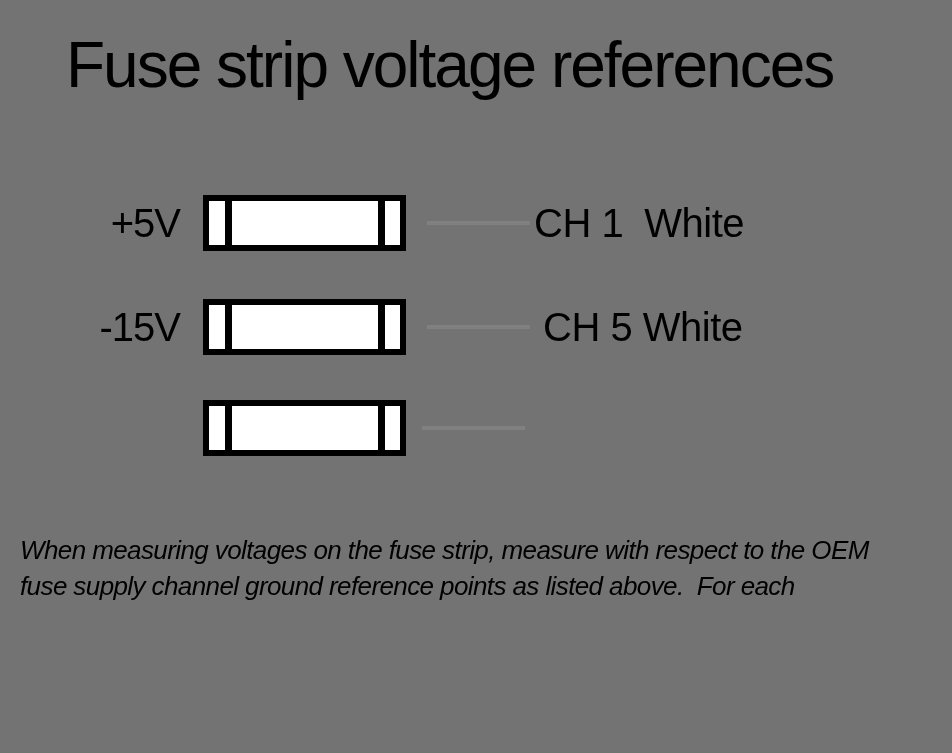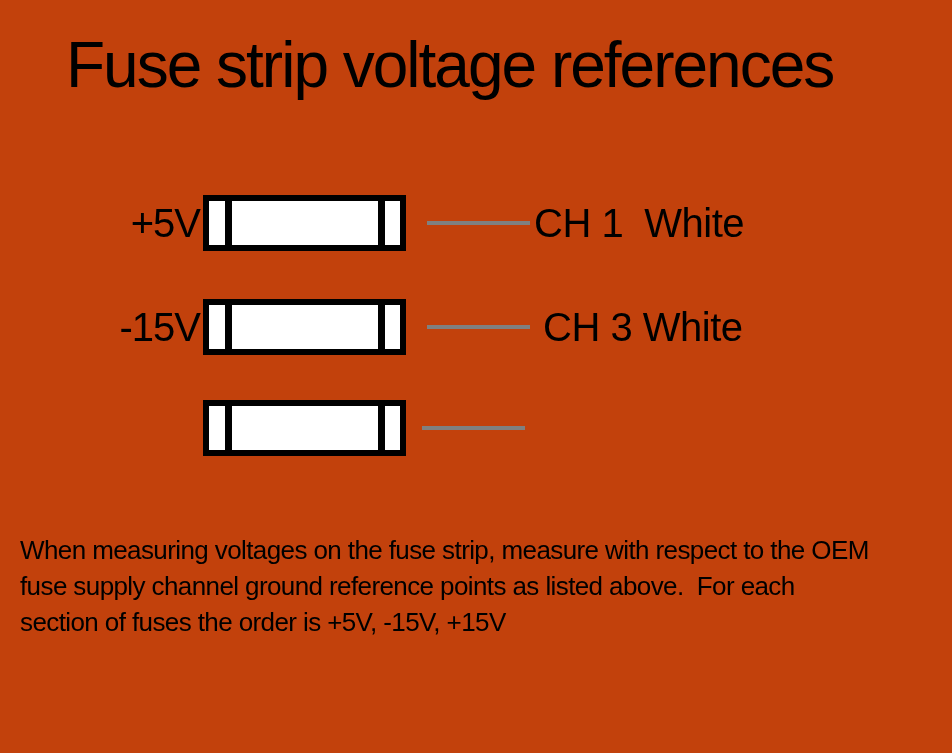--- a/index.html
+++ b/index.html
@@ -4,21 +4,21 @@
 <style>
   html, body {
     margin: 0;
     padding: 0;
     background: #ffffff;
   }
   .canvas {
     position: relative;
     width: 952px;
     height: 753px;
-    background: #c2410c;
+    background: #737373;
     overflow: hidden;
     font-family: "Liberation Sans", "DejaVu Sans", sans-serif;
     color: #000000;
   }
   .title {
     position: absolute;
     left: 66px;
     top: 28px;
     font-size: 64px;
     font-weight: 400;
@@ -39,21 +39,20 @@
     position: absolute;
     left: 0;
     top: 0;
     width: 180px;
     height: 56px;
     line-height: 56px;
     text-align: right;
     font-size: 40px;
     letter-spacing: -1px;
     white-space: pre;
-    margin-left: 20px;
   }
   .fuse {
     position: absolute;
     left: 203px;
     top: 0;
     width: 203px;
     height: 56px;
     box-sizing: border-box;
     border: 6px solid #000000;
     background: #ffffff;
@@ -93,20 +92,21 @@
     position: absolute;
     left: 20px;
     top: 532px;
     font-size: 26px;
     line-height: 36px;
     letter-spacing: -0.6px;
     color: #000000;
   }
   .note .note-line {
     white-space: pre;
+    font-style: italic;
   }
 </style>
 </head>
 <body>
 
 <div class="canvas">
 
   <div class="title">Fuse strip voltage references</div>
 
   <div class="row row-1">
@@ -119,30 +119,29 @@
     <div class="chlabel">CH 1  White</div>
   </div>
 
   <div class="row row-2">
     <div class="vlabel">-15V</div>
     <div class="fuse">
       <div class="cap cap-left"></div>
       <div class="cap cap-right"></div>
     </div>
     <div class="connector"></div>
-    <div class="chlabel">CH 3 White</div>
+    <div class="chlabel">CH 5 White</div>
   </div>
 
   <div class="row row-3">
     <div class="fuse">
       <div class="cap cap-left"></div>
       <div class="cap cap-right"></div>
     </div>
     <div class="connector"></div>
   </div>
 
   <div class="note">
     <div class="note-line">When measuring voltages on the fuse strip, measure with respect to the OEM</div>
     <div class="note-line">fuse supply channel ground reference points as listed above.  For each</div>
-    <div class="note-line">section of fuses the order is +5V, -15V, +15V</div>
   </div>
 
 </div>
 
 </body></html>

